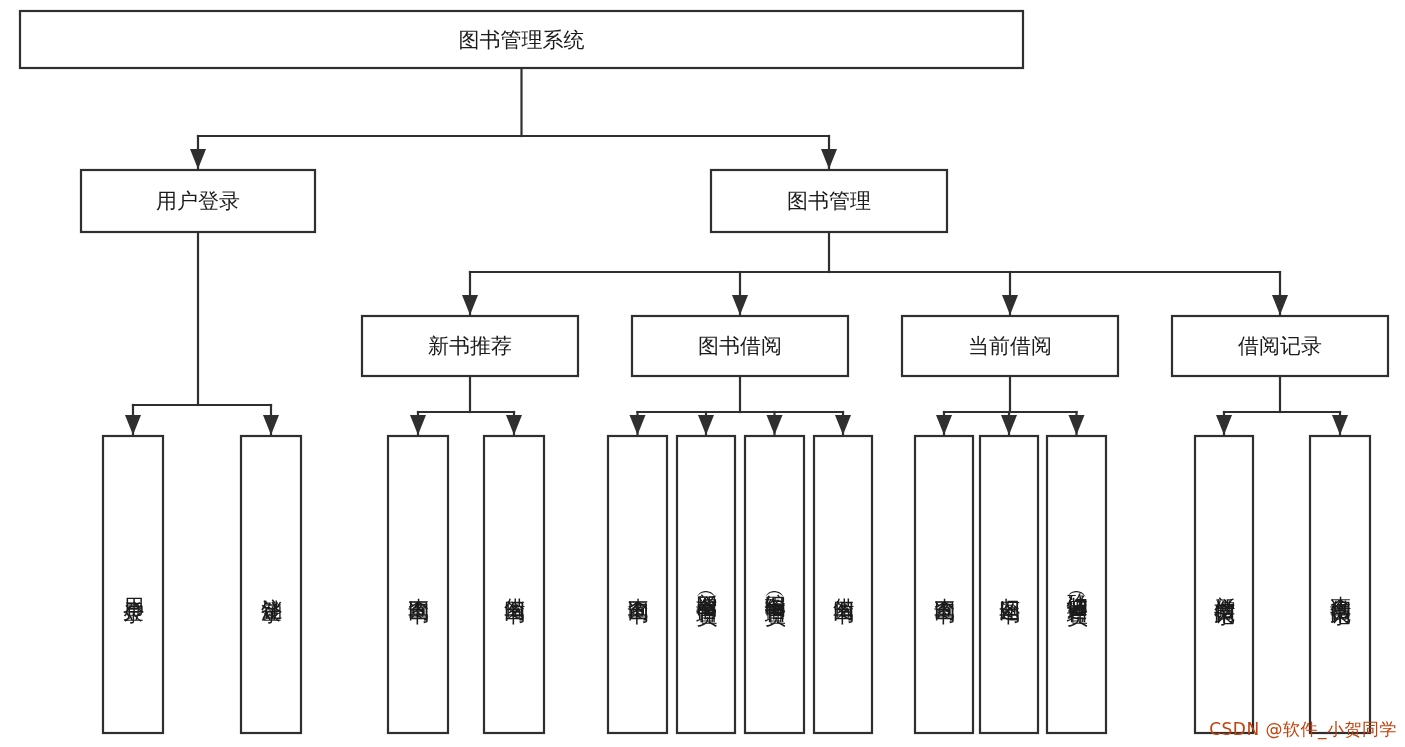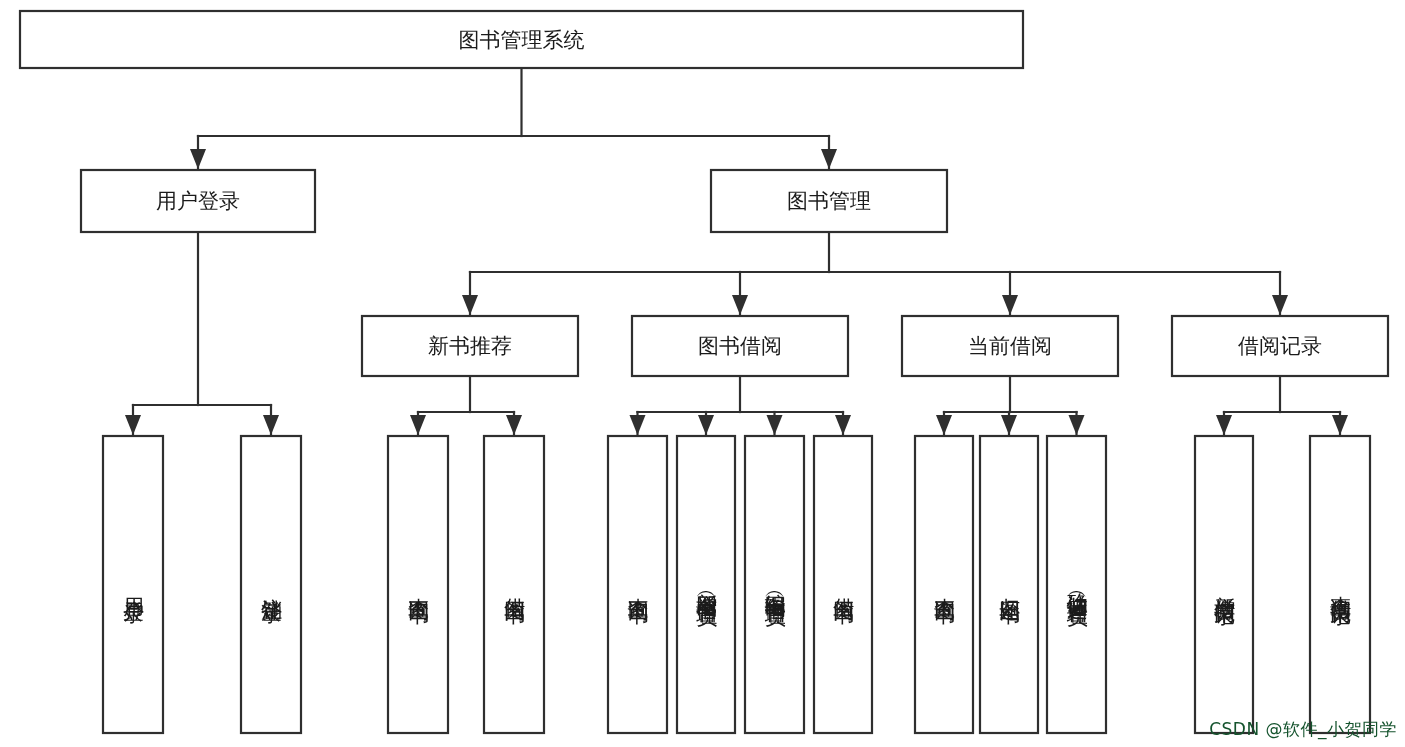--- a/index.html
+++ b/index.html
@@ -62,21 +62,21 @@
     text-align: center;
     white-space: nowrap;
     pointer-events: none;
   }
   .watermark {
     position: absolute;
     right: 8px;
     bottom: 6px;
     font-family: "DejaVu Sans", "Liberation Sans", sans-serif;
     font-size: 17px;
-    color: #14532d;
+    color: #c2410c;
     letter-spacing: 0.5px;
     white-space: nowrap;
   }
 </style>
 </head>
 <body>
 
 <div id="diagram-root">
   <svg class="chart-canvas" viewBox="0 0 1405 747">
     <g id="connectors">

